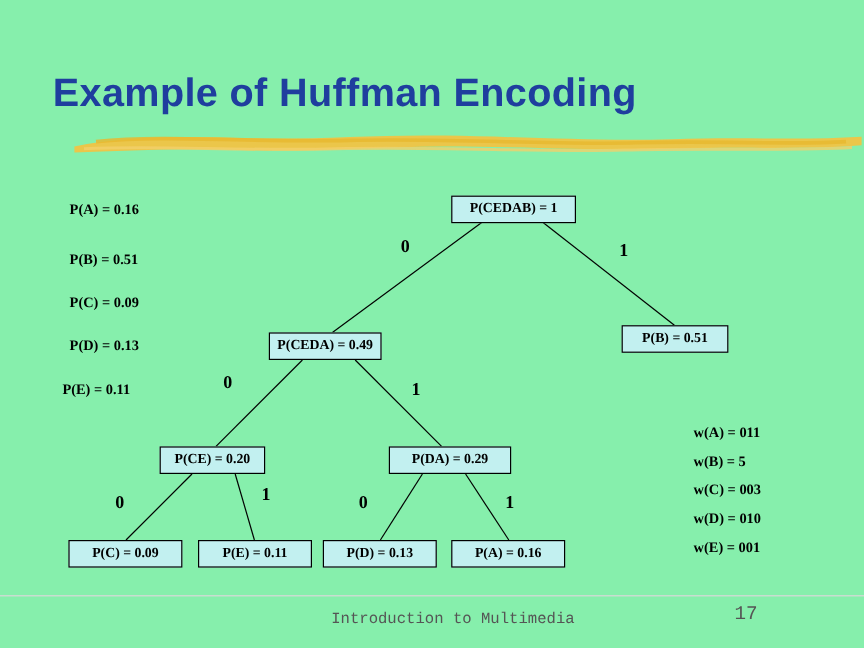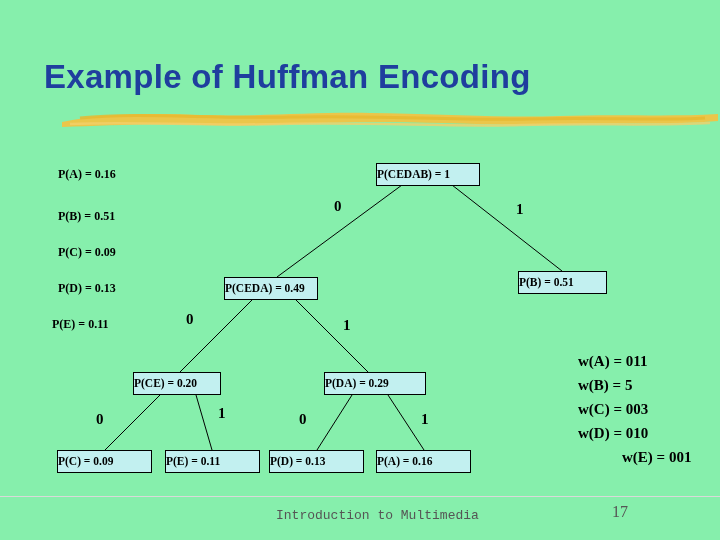--- a/index.html
+++ b/index.html
@@ -45,36 +45,37 @@
     font-size: 12px;
     font-weight: bold;
     color: #000000;
     white-space: nowrap;
   }
 
   
   .code-item {
     position: absolute;
     font-family: "Liberation Serif", serif;
-    font-size: 15px;
+    font-size: 12px;
     font-weight: bold;
     color: #000000;
     white-space: nowrap;
   }
 
   
   .node {
     position: absolute;
     box-sizing: border-box;
     background: #c2f0f0;
     border: 1px solid #000000;
     font-family: "Liberation Serif", serif;
     font-size: 11.5px;
     font-weight: bold;
     color: #000000;
+    text-align: center;
     line-height: 21px;
     height: 23px;
     white-space: nowrap;
   }
 
   
   .edge-label {
     position: absolute;
     font-family: "Liberation Serif", serif;
     font-size: 15px;
@@ -106,21 +107,21 @@
     left: 276px;
     top: 508px;
     font-family: Liberation Mono, monospace;
     font-size: 13px;
     color: #555555;
   }
   #footer-page {
     position: absolute;
     left: 612px;
     top: 503px;
-    font-family: Liberation Serif, serif;
+    font-family: Liberation Mono, monospace;
     font-size: 16px;
     color: #555555;
   }
 </style>
 </head>
 <body>
 
 <div id="slide">
 
   <div id="title">Example of Huffman Encoding</div>
@@ -134,21 +135,21 @@
   <div class="prob-item" style="left:58px; top:167px;">P(A) = 0.16</div>
   <div class="prob-item" style="left:58px; top:209px;">P(B) = 0.51</div>
   <div class="prob-item" style="left:58px; top:245px;">P(C) = 0.09</div>
   <div class="prob-item" style="left:58px; top:281px;">P(D) = 0.13</div>
   <div class="prob-item" style="left:52px; top:317px;">P(E) = 0.11</div>
 
   <div class="code-item" style="left:578px; top:353px;">w(A) = 011</div>
   <div class="code-item" style="left:578px; top:377px;">w(B) = 5</div>
   <div class="code-item" style="left:578px; top:401px;">w(C) = 003</div>
   <div class="code-item" style="left:578px; top:425px;">w(D) = 010</div>
-  <div class="code-item" style="left:578px; top:449px;margin-left:44px;">w(E) = 001</div>
+  <div class="code-item" style="left:578px; top:449px;">w(E) = 001</div>
 
   <svg id="edges">
     <g stroke="#000000" stroke-width="1" fill="none">
 
       <line x1="402" y1="185" x2="277" y2="277"></line>
 
       <line x1="452" y1="185" x2="562" y2="271"></line>
 
       <line x1="252" y1="300" x2="180" y2="372"></line>
 

